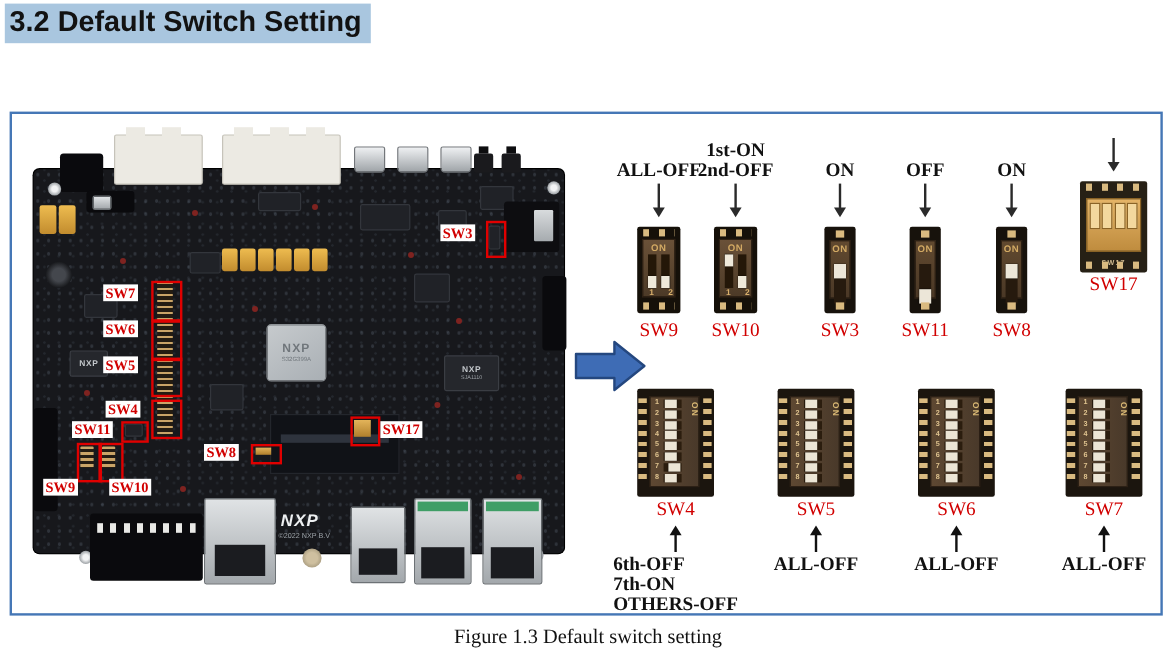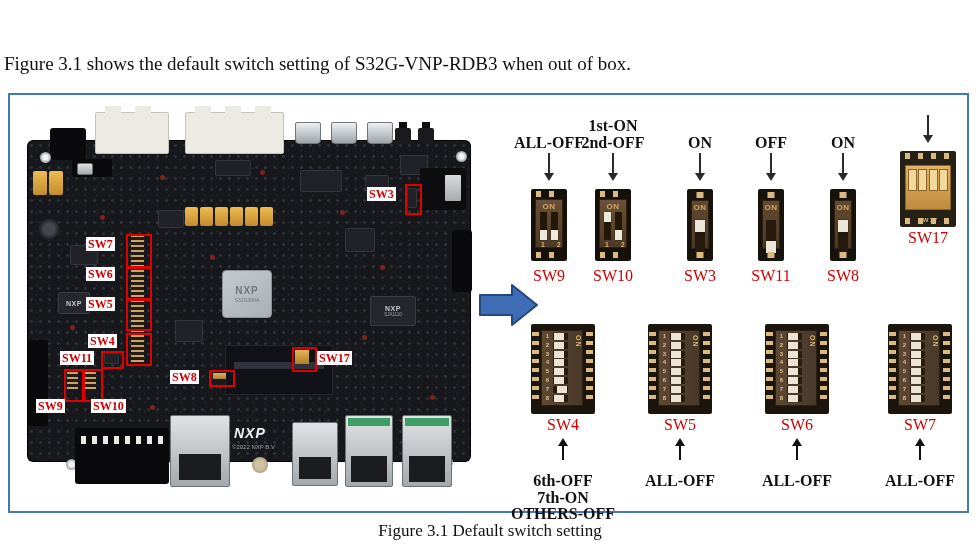--- a/index.html
+++ b/index.html
@@ -55,21 +55,21 @@
   .rbox{border:2px solid #e00000;z-index:5;}
   .alabel{background:#fff;color:#d10000;font:bold 12px/14px "Liberation Serif",serif;
       padding:0 2px;z-index:6;white-space:nowrap;}
   
   .bigarrow{z-index:3;}
   
   .col-t{position:absolute;top:18px;width:90px;display:flex;flex-direction:column;align-items:center;}
   .col-b{position:absolute;top:229px;width:110px;display:flex;flex-direction:column;align-items:center;}
   .set-t{height:38px;display:flex;align-items:flex-end;justify-content:center;text-align:center;
       font:bold 16px/17px "Liberation Serif",serif;white-space:pre-line;}
-  .set-b{margin-top:12px;text-align:center;font:bold 16px/16.5px "Liberation Serif",serif;white-space:pre-line;}
+  .set-b{margin-top:2px;text-align:left;font:bold 16px/16.5px "Liberation Serif",serif;white-space:pre-line;}
   .swname{font:16px "Liberation Serif",serif;color:#d10000;margin-top:1px;height:16px;}
   .arrslot{height:36px;padding-top:2px;}
   .arrslot-b{height:28px;padding-top:1px;}
   .arr-down{position:relative;width:2px;height:26px;background:#2a2a2a;}
   .arr-down::after{content:"";position:absolute;left:-4px;bottom:-7px;
       border:5px solid transparent;border-top:8px solid #2a2a2a;}
   .arr-up{position:relative;width:2px;height:19px;background:#111;margin-top:8px;}
   .arr-up::before{content:"";position:absolute;left:-4px;top:-8px;
       border:5px solid transparent;border-bottom:8px solid #111;}
   .ph-wrap{height:77px;display:flex;align-items:flex-start;justify-content:center;}
@@ -117,21 +117,21 @@
   .d8-nub.on{left:auto;right:1px;}
   .d8-pins{position:absolute;top:8px;bottom:10px;width:7px;
       background:repeating-linear-gradient(180deg,#d9ba80 0 4px,transparent 4px 9px);}
   .d8-pins.l{left:1px;} .d8-pins.r{right:2px;}
 </style>
 </head>
 <body>
 
 <div id="page">
 
-  <div class="intro">Figure 3.1 shows the default switch setting of S32G-VNP-RDB3 when out of box.</div>
+  <div class="title">3.2 Default Switch Setting</div>
 
   <div class="fig">
 
     <div class="c pcb" style="left:17px;top:45px;width:444px;height:322px;"></div>
 
     <div class="c blk" style="left:40px;top:33px;width:36px;height:32px;"></div>
     <div class="c whdr" style="left:85px;top:17px;width:72px;height:40px;"></div>
     <div class="c whdr" style="left:175px;top:17px;width:97px;height:40px;"></div>
     <div class="c usb" style="left:285px;top:27px;width:24px;height:20px;"></div>
     <div class="c usb" style="left:321px;top:27px;width:24px;height:20px;"></div>
@@ -628,14 +628,14 @@
         </div>
       <div class="swname">SW7</div>
       <div class="arrslot-b">
           <div class="arr-up"></div>
         </div>
       <div class="set-b">ALL-OFF</div>
     </div>
 
   </div>
 
-  <div class="caption">Figure 3.1  Default switch setting</div>
+  <div class="caption">Figure 1.3  Default switch setting</div>
 </div>
 
 </body></html>

